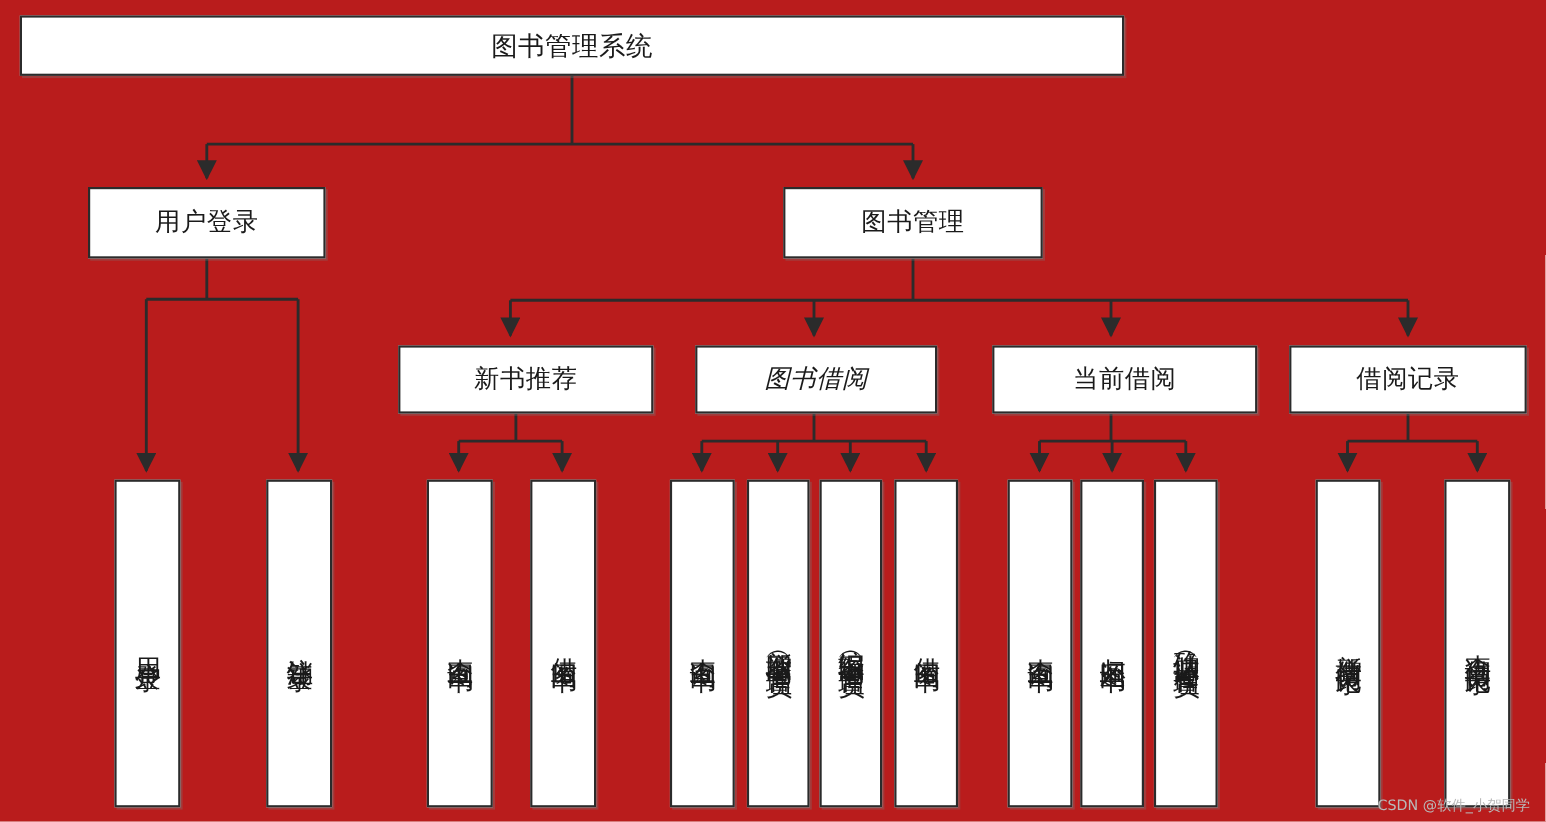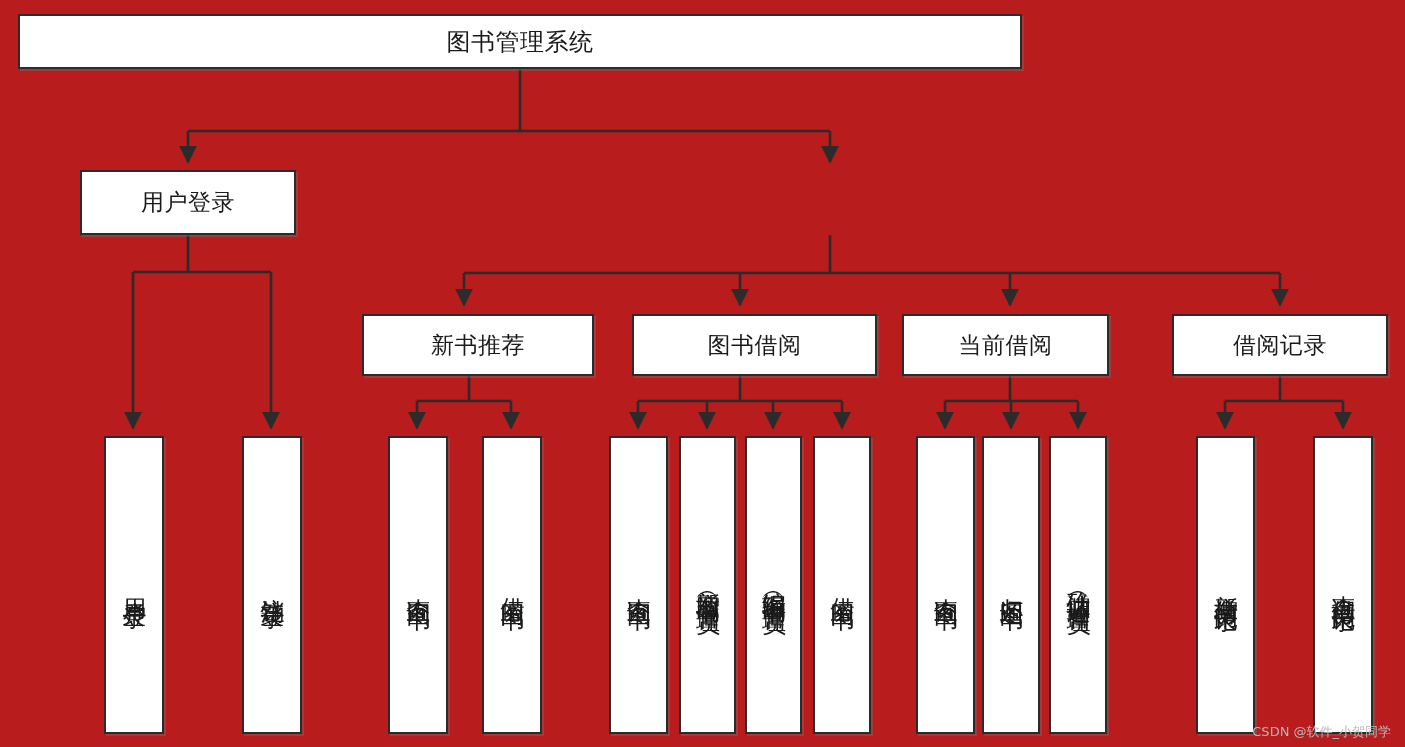--- a/index.html
+++ b/index.html
@@ -127,28 +127,31 @@
     </g>
   </svg>
 
   <div class="node horiz" id="root-node" style="left:18px; top:14px; width:1004px; height:55px;">
     <span class="label">图书管理系统</span>
   </div>
 
   <div class="node horiz" style="left:80px; top:170px; width:216px; height:65px;">
     <span class="label">用户登录</span>
   </div>
+  <div class="node horiz" style="left:712px; top:170px; width:236px; height:65px;">
+    <span class="label">图书管理</span>
+  </div>
 
   <div class="node horiz" style="left:362px; top:314px; width:232px; height:62px;">
     <span class="label">新书推荐</span>
   </div>
-  <div class="node horiz" style="left:632px; top:314px; width:245px; height:62px;">
+  <div class="node horiz" style="left:632px; top:314px; width:220px; height:62px;font-style:italic;">
     <span class="label">图书借阅</span>
   </div>
-  <div class="node horiz" style="left:902px; top:314px; width:207px; height:62px;">
+  <div class="node horiz" style="left:902px; top:314px; width:241px; height:62px;">
     <span class="label">当前借阅</span>
   </div>
   <div class="node horiz" style="left:1172px; top:314px; width:216px; height:62px;">
     <span class="label">借阅记录</span>
   </div>
 
   <div class="node vert" style="left:104px; top:436px; width:60px; height:298px;">
     <span class="label">用户登录</span>
   </div>
   <div class="node vert" style="left:242px; top:436px; width:60px; height:298px;">

